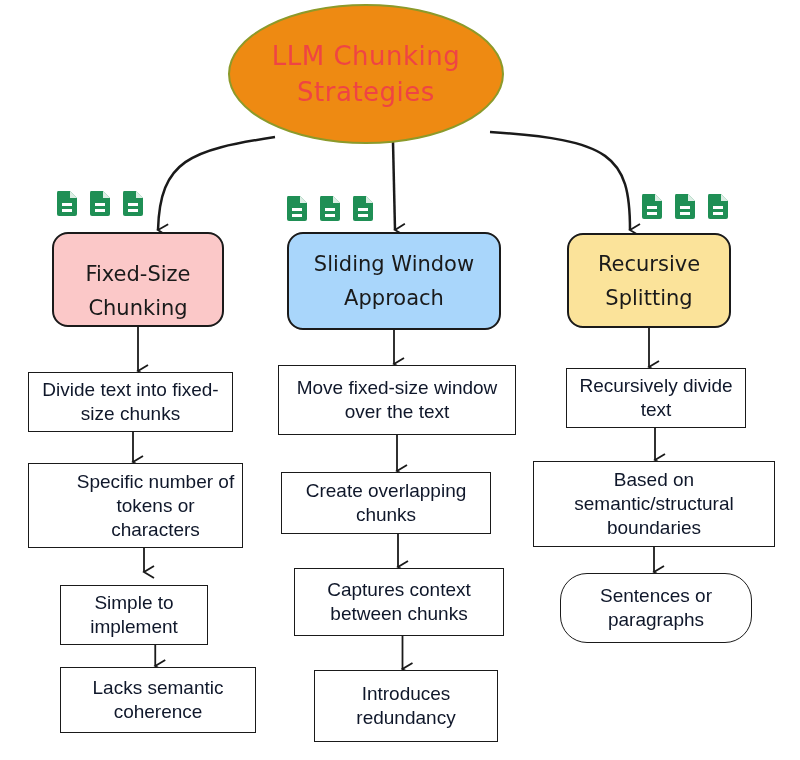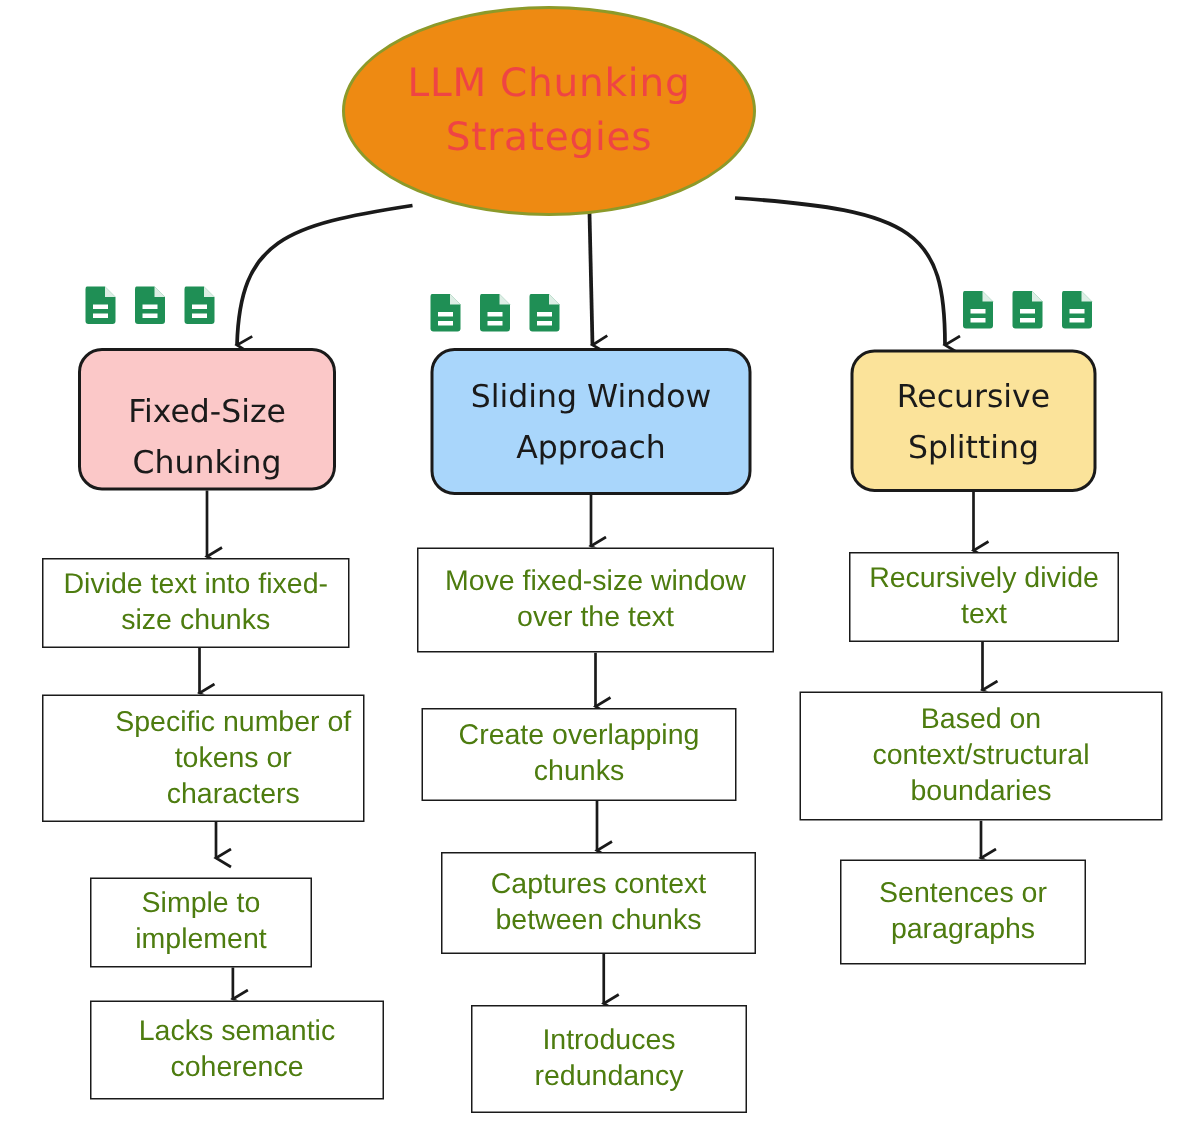--- a/index.html
+++ b/index.html
@@ -16,21 +16,21 @@
              border-radius: 50%; box-sizing: border-box; }
   .root span { position: relative; z-index: 1; width: 220px; }
   .strategy {
     position: absolute; box-sizing: border-box; border: 2.5px solid #1a1a1a; border-radius: 16px;
     display: flex; align-items: center; justify-content: center; text-align: center;
     font-family: "DejaVu Sans", sans-serif; font-size: 21px; line-height: 34px; color: #1a1a1a;
   }
   .step {
     position: absolute; box-sizing: border-box; border: 1.6px solid #1a1a1a; background: #ffffff;
     display: flex; align-items: center; justify-content: center; text-align: center;
-    font-family: "Liberation Sans", sans-serif; font-size: 19px; line-height: 24px; color: #4d7c0f;
+    font-family: "Liberation Sans", sans-serif; font-size: 19px; line-height: 24px; color: #0f172a;
     padding: 0 6px;
   }
   .docs { position: absolute; display: flex; gap: 9px; }
   .doc { width: 24px; height: 27px; }
 </style>
 </head>
 <body>
 
 <svg id="wires" viewBox="0 0 800 760">
   <defs>
@@ -153,17 +153,17 @@
         <rect x="7" y="19" width="10" height="3" fill="#ffffff"></rect>
       </svg></div>
   </div>
 <div class="strategy" style="left:567px;top:233px;width:164px;height:95px;background:#fbe39a;">
   <span style="width:120px;">Recursive Splitting</span>
 </div>
 <div class="step" style="left:566px;top:368px;width:180px;height:60px;">
     <span style="width:170px;">Recursively divide text</span>
   </div>
 <div class="step" style="left:533px;top:461px;width:242px;height:86px;">
-    <span style="width:210px;">Based on context/structural boundaries</span>
+    <span style="width:210px;">Based on semantic/structural boundaries</span>
   </div>
-<div class="step" style="left:560px;top:573px;width:164px;height:70px;">
+<div class="step" style="left:560px;top:573px;width:192px;height:70px;border-radius:27px;">
     <span style="width:130px;">Sentences or paragraphs</span>
   </div>
 
 </body></html>

